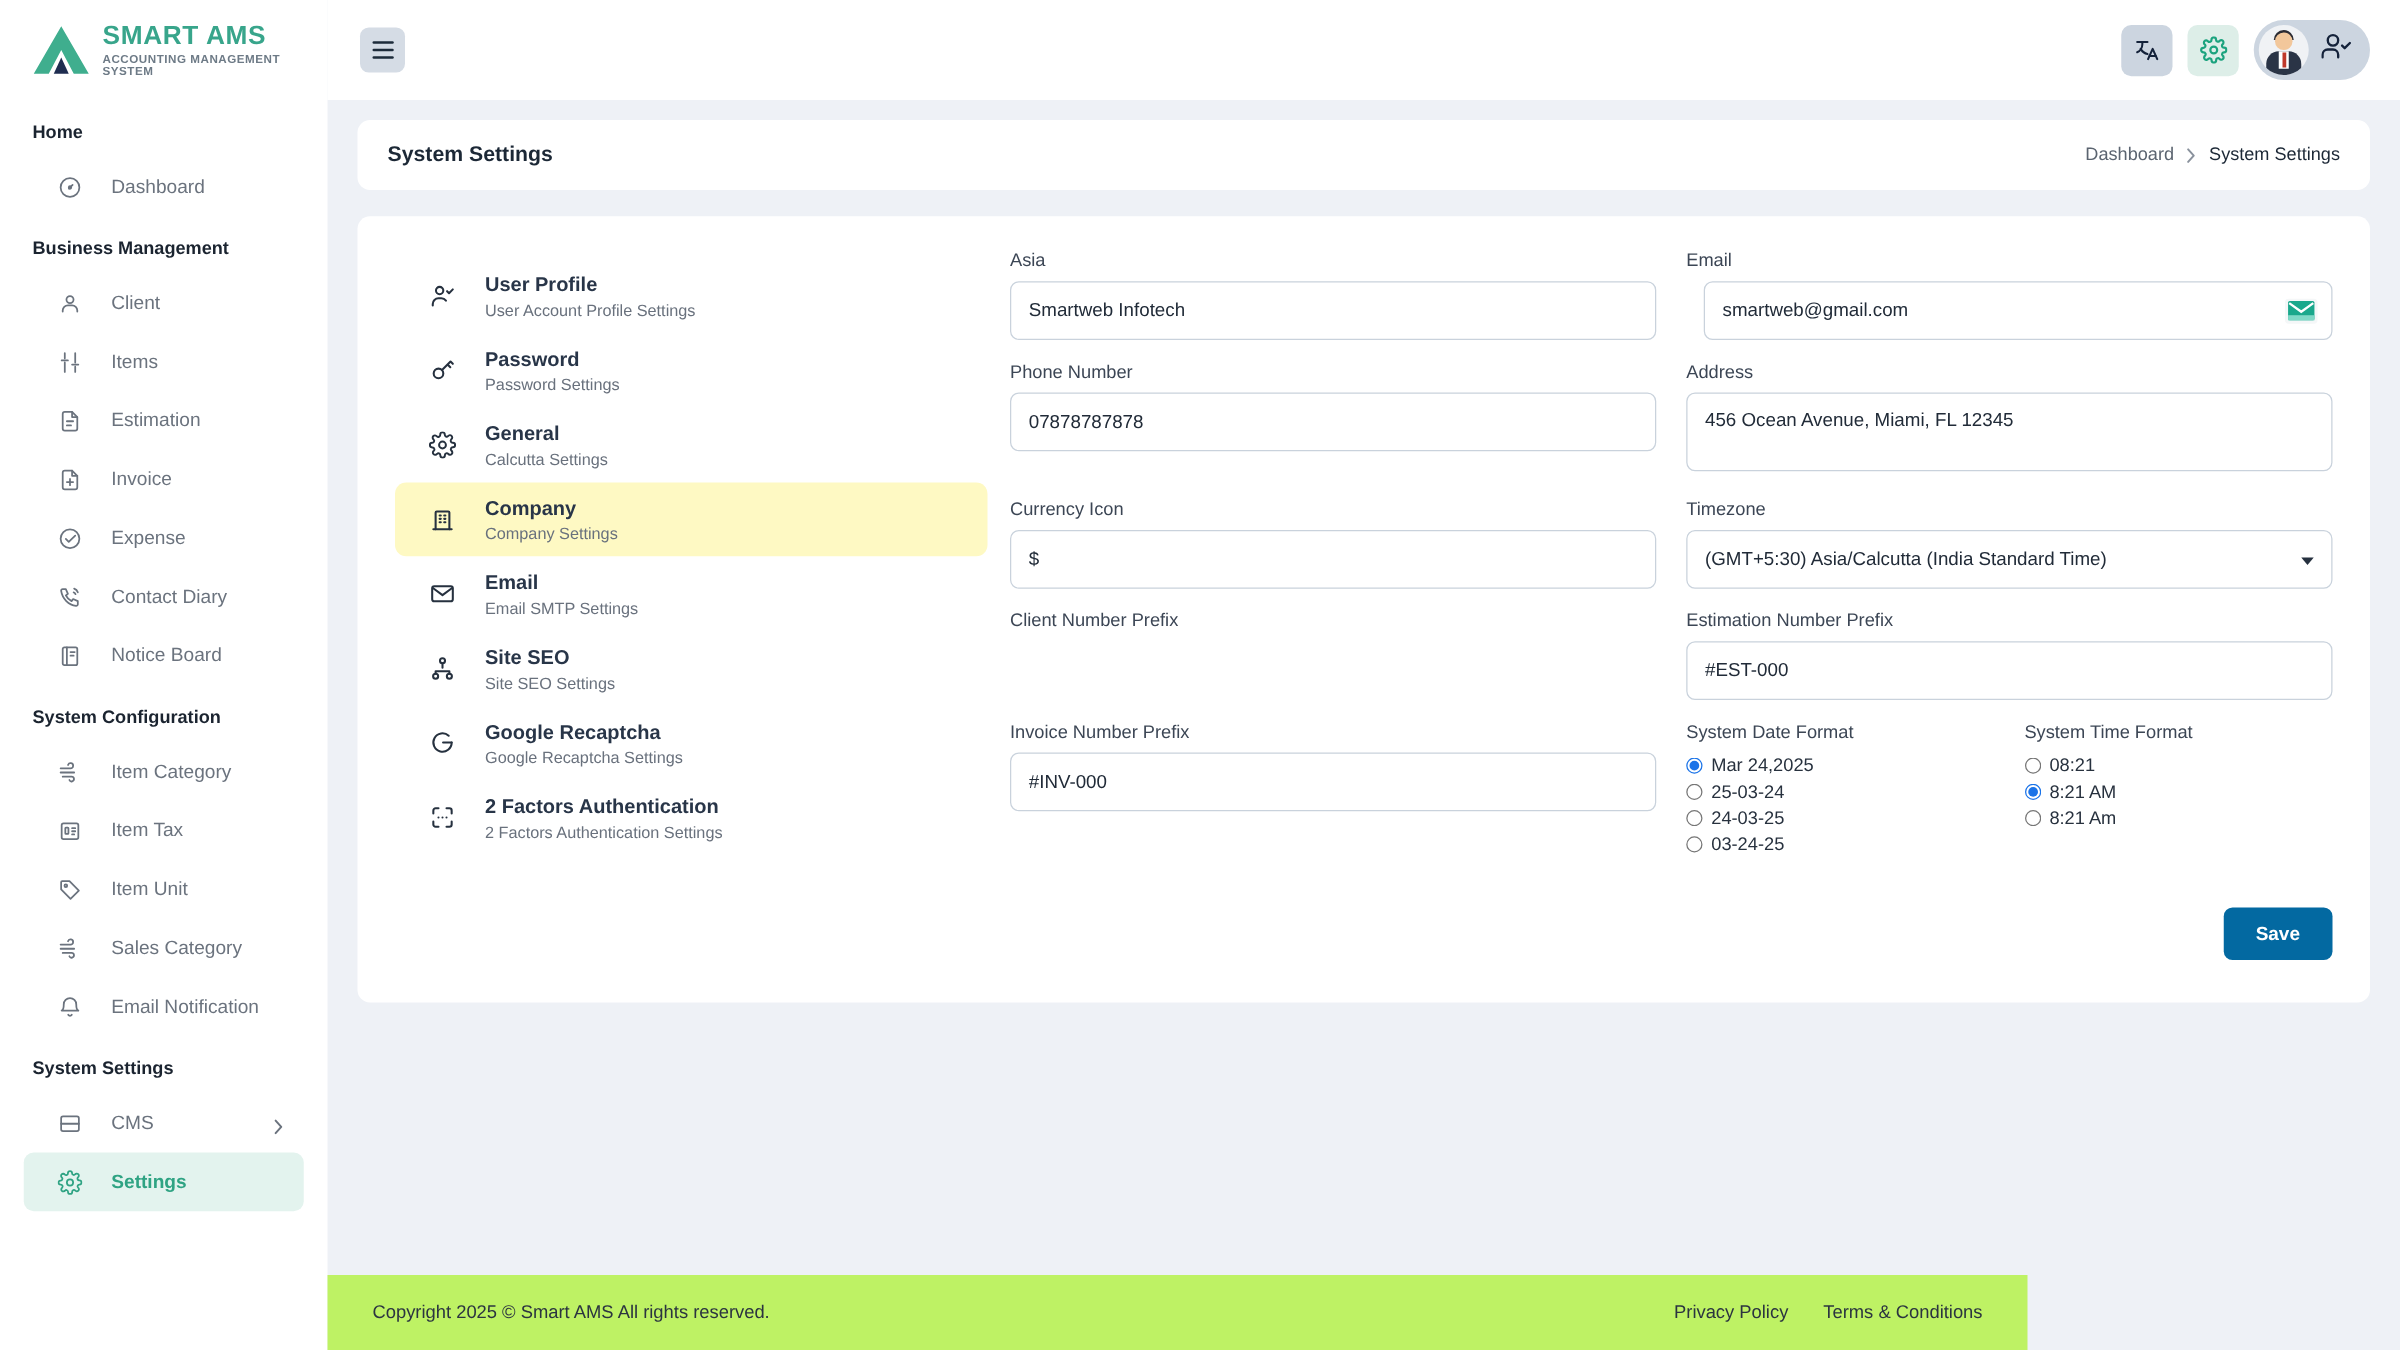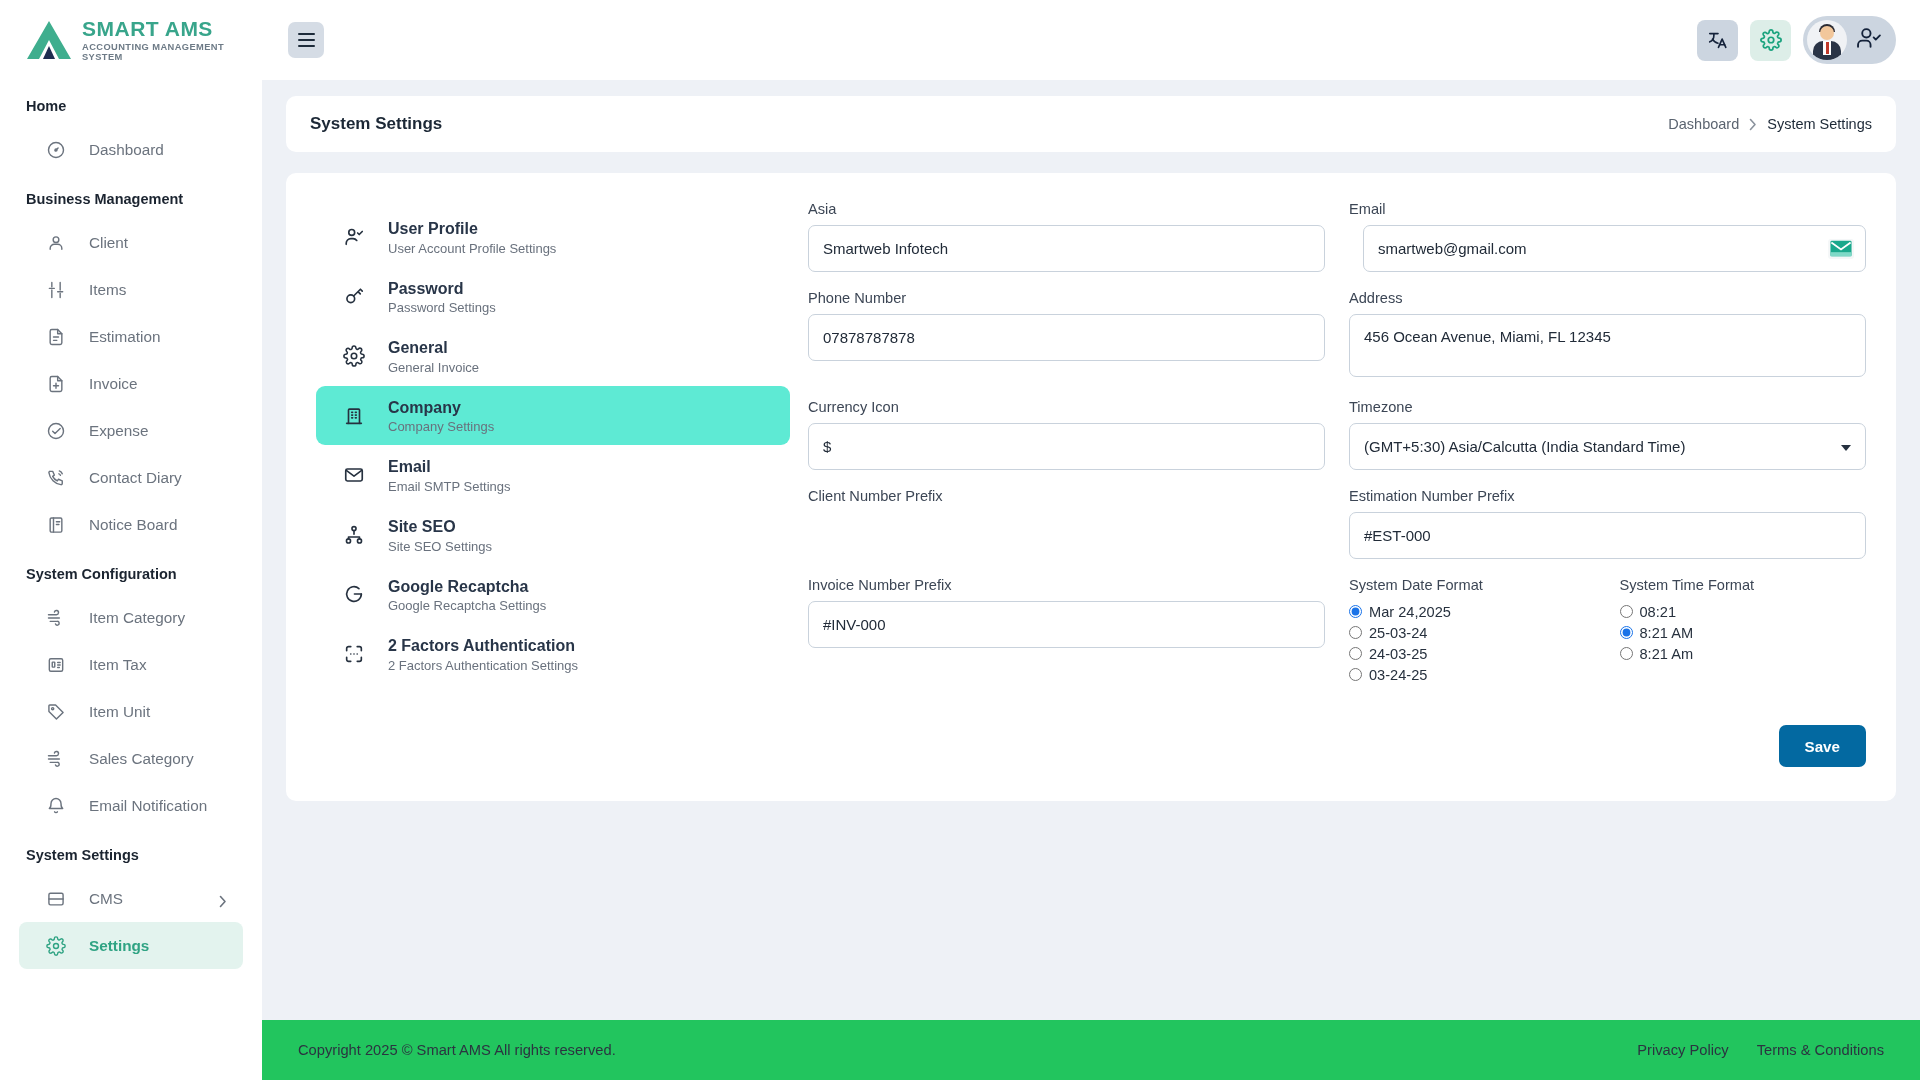--- a/index.html
+++ b/index.html
@@ -118,21 +118,21 @@
     padding: 28px 30px 34px 30px;
     display: flex; gap: 0;
   }
 
   
   .tablist { width: 474px; flex: none; padding-top: 6px; }
   .tab {
     display: flex; align-items: center; gap: 22px;
     padding: 11px 18px 11px 26px; border-radius: 9px; cursor: pointer;
   }
-  .tab.active { background: #5eead4; }
+  .tab.active { background: #fef9c3; }
   .tab-ico { width: 24px; height: 24px; flex: none; display:flex; align-items:center; justify-content:center; }
   .tab-ico svg { width: 22px; height: 22px; display: block; }
   .tab-t { font-size: 16px; font-weight: 700; color: #283548; line-height: 1.35; }
   .tab-s { font-size: 13px; color: #69717d; margin-top: 1px; }
 
   
   .form { flex: 1; display: flex; flex-wrap: wrap; padding-left: 18px; column-gap: 24px; }
   .fld { width: calc(50% - 12px); margin-bottom: 18px; }
   .fld-label { font-size: 14.6px; color: #3c4655; margin-bottom: 8px; display: block; }
   .inp {
@@ -166,23 +166,23 @@
   .save-row { width: 100%; display: flex; justify-content: flex-end; margin-top: 22px; }
   .btn-save {
     background: #0369a1; color: #fff; border: none; border-radius: 7px;
     padding: 0 26px; height: 42px; font-size: 15.2px; font-weight: 700;
     font-family: "Liberation Sans", sans-serif; cursor: pointer;
   }
 
   
   #footer {
     position: absolute; left: 262px; top: 1020px;
-    width: 1658px; height: 60px;
+    width: 1360px; height: 60px;
     display: flex; align-items: center; padding: 0 36px 0 36px;
-    font-size: 14.7px; color: #2b3440; background: #22c55e;
+    font-size: 14.7px; color: #2b3440; background: #bef264;
   }
   .foot-right { margin-left: auto; display: flex; gap: 28px; }
   .foot-right a { color: #2b3440; text-decoration: none; cursor: pointer; }
 </style>
 </head>
 <body>
 
 <div id="sidebar">
   <div class="brand">
     <div class="brand-mark">
@@ -424,21 +424,21 @@
             </span>
             <span><span class="tab-t">Password</span><div class="tab-s">Password Settings</div></span>
           </div>
           <div class="tab">
             <span class="tab-ico">
               <svg viewBox="0 0 24 24" fill="none" stroke="#26313f" stroke-width="1.7" stroke-linecap="round" stroke-linejoin="round">
                 <circle cx="12" cy="12" r="3"></circle>
                 <path d="M19.4 15a1.6 1.6 0 00.3 1.8l.1.1a2 2 0 11-2.8 2.8l-.1-.1a1.6 1.6 0 00-1.8-.3 1.6 1.6 0 00-1 1.5V21a2 2 0 11-4 0v-.1a1.6 1.6 0 00-1-1.5 1.6 1.6 0 00-1.8.3l-.1.1a2 2 0 11-2.8-2.8l.1-.1a1.6 1.6 0 00.3-1.8 1.6 1.6 0 00-1.5-1H3a2 2 0 110-4h.1a1.6 1.6 0 001.5-1 1.6 1.6 0 00-.3-1.8l-.1-.1a2 2 0 112.8-2.8l.1.1a1.6 1.6 0 001.8.3H9a1.6 1.6 0 001-1.5V3a2 2 0 114 0v.1a1.6 1.6 0 001 1.5 1.6 1.6 0 001.8-.3l.1-.1a2 2 0 112.8 2.8l-.1.1a1.6 1.6 0 00-.3 1.8V9a1.6 1.6 0 001.5 1H21a2 2 0 110 4h-.1a1.6 1.6 0 00-1.5 1z"></path>
               </svg>
             </span>
-            <span><span class="tab-t">General</span><div class="tab-s">General Invoice</div></span>
+            <span><span class="tab-t">General</span><div class="tab-s">Calcutta Settings</div></span>
           </div>
           <div class="tab active">
             <span class="tab-ico">
               <svg viewBox="0 0 24 24" fill="none" stroke="#26313f" stroke-width="1.8" stroke-linecap="round" stroke-linejoin="round">
                 <path d="M6 20V5.5a1 1 0 011-1h10a1 1 0 011 1V20"></path>
                 <path d="M4 20h16"></path>
                 <path d="M9.5 8h1M13.5 8h1M9.5 11h1M13.5 11h1M9.5 14h1M13.5 14h1"></path>
               </svg>
             </span>
             <span><span class="tab-t">Company</span><div class="tab-s">Company Settings</div></span>

